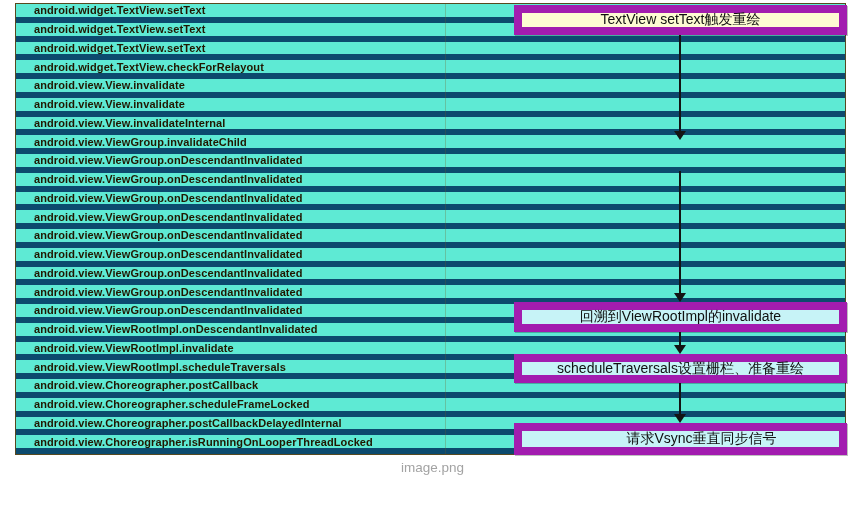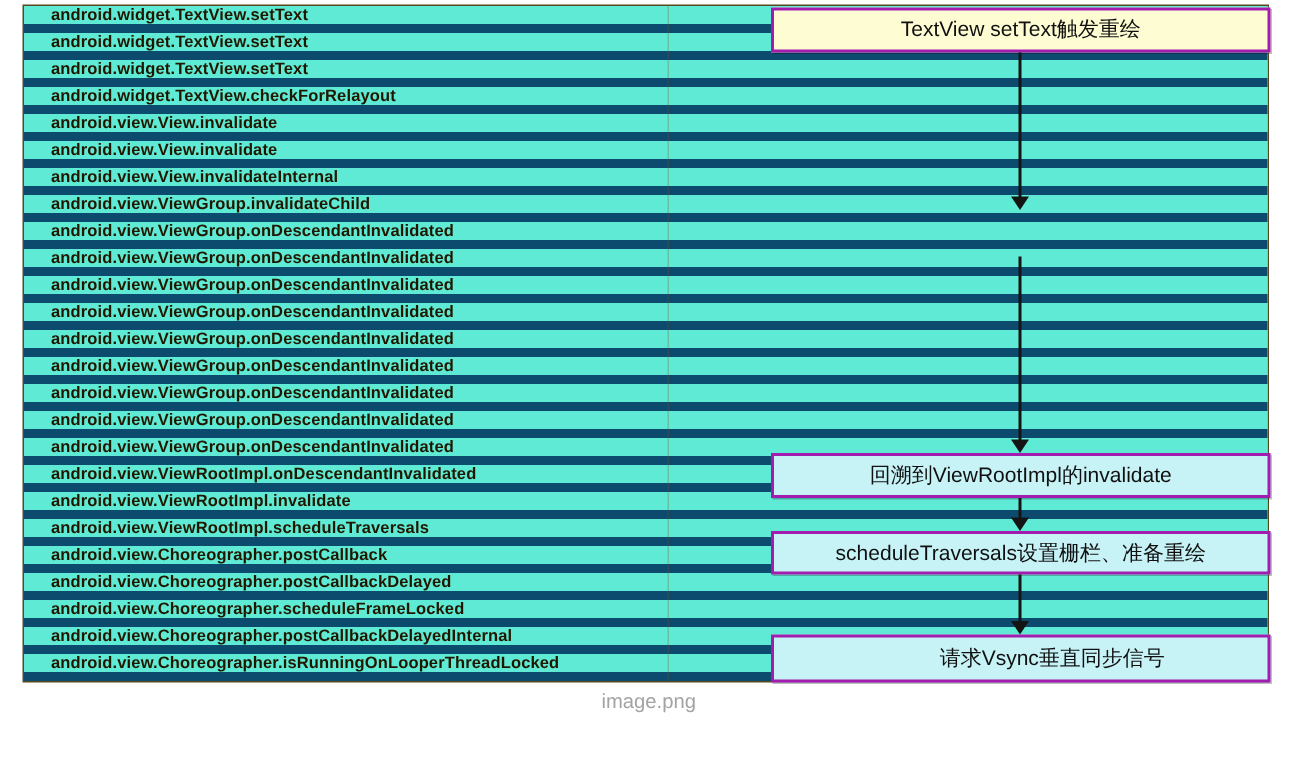--- a/index.html
+++ b/index.html
@@ -43,21 +43,21 @@
   }
   
   .flow-layer{
     position:absolute;left:0;top:0;width:865px;height:508px;
     pointer-events:none;
   }
   .anno{
     position:absolute;
     left:514px;width:333px;
     box-sizing:border-box;
-    border:2px solid #a21caf;
+    border:8px solid #a21caf;
     display:flex;align-items:center;justify-content:center;
     font-size:14px;color:#101010;
     text-align:center;
     box-shadow:1px 1px 0 rgba(0,0,0,0.25);
   }
   .anno.yellow{background:#fdfcd2;}
   .anno.cyan{background:#c7f3f7;}
   .arrow-line{
     position:absolute;
     left:679px;width:2px;
@@ -143,23 +143,20 @@
       <div class="trace-row">
         <span class="method">android.view.ViewRootImpl.invalidate</span>
       </div>
       <div class="trace-row">
         <span class="method">android.view.ViewRootImpl.scheduleTraversals</span>
       </div>
       <div class="trace-row">
         <span class="method">android.view.Choreographer.postCallback</span>
       </div>
       <div class="trace-row">
-        <span class="method">android.view.Choreographer.postCallbackDelayed</span>
-      </div>
-      <div class="trace-row">
         <span class="method">android.view.Choreographer.scheduleFrameLocked</span>
       </div>
       <div class="trace-row">
         <span class="method">android.view.Choreographer.postCallbackDelayedInternal</span>
       </div>
       <div class="trace-row">
         <span class="method">android.view.Choreographer.isRunningOnLooperThreadLocked</span>
       </div>
       <div class="vline"></div>
     </div>

